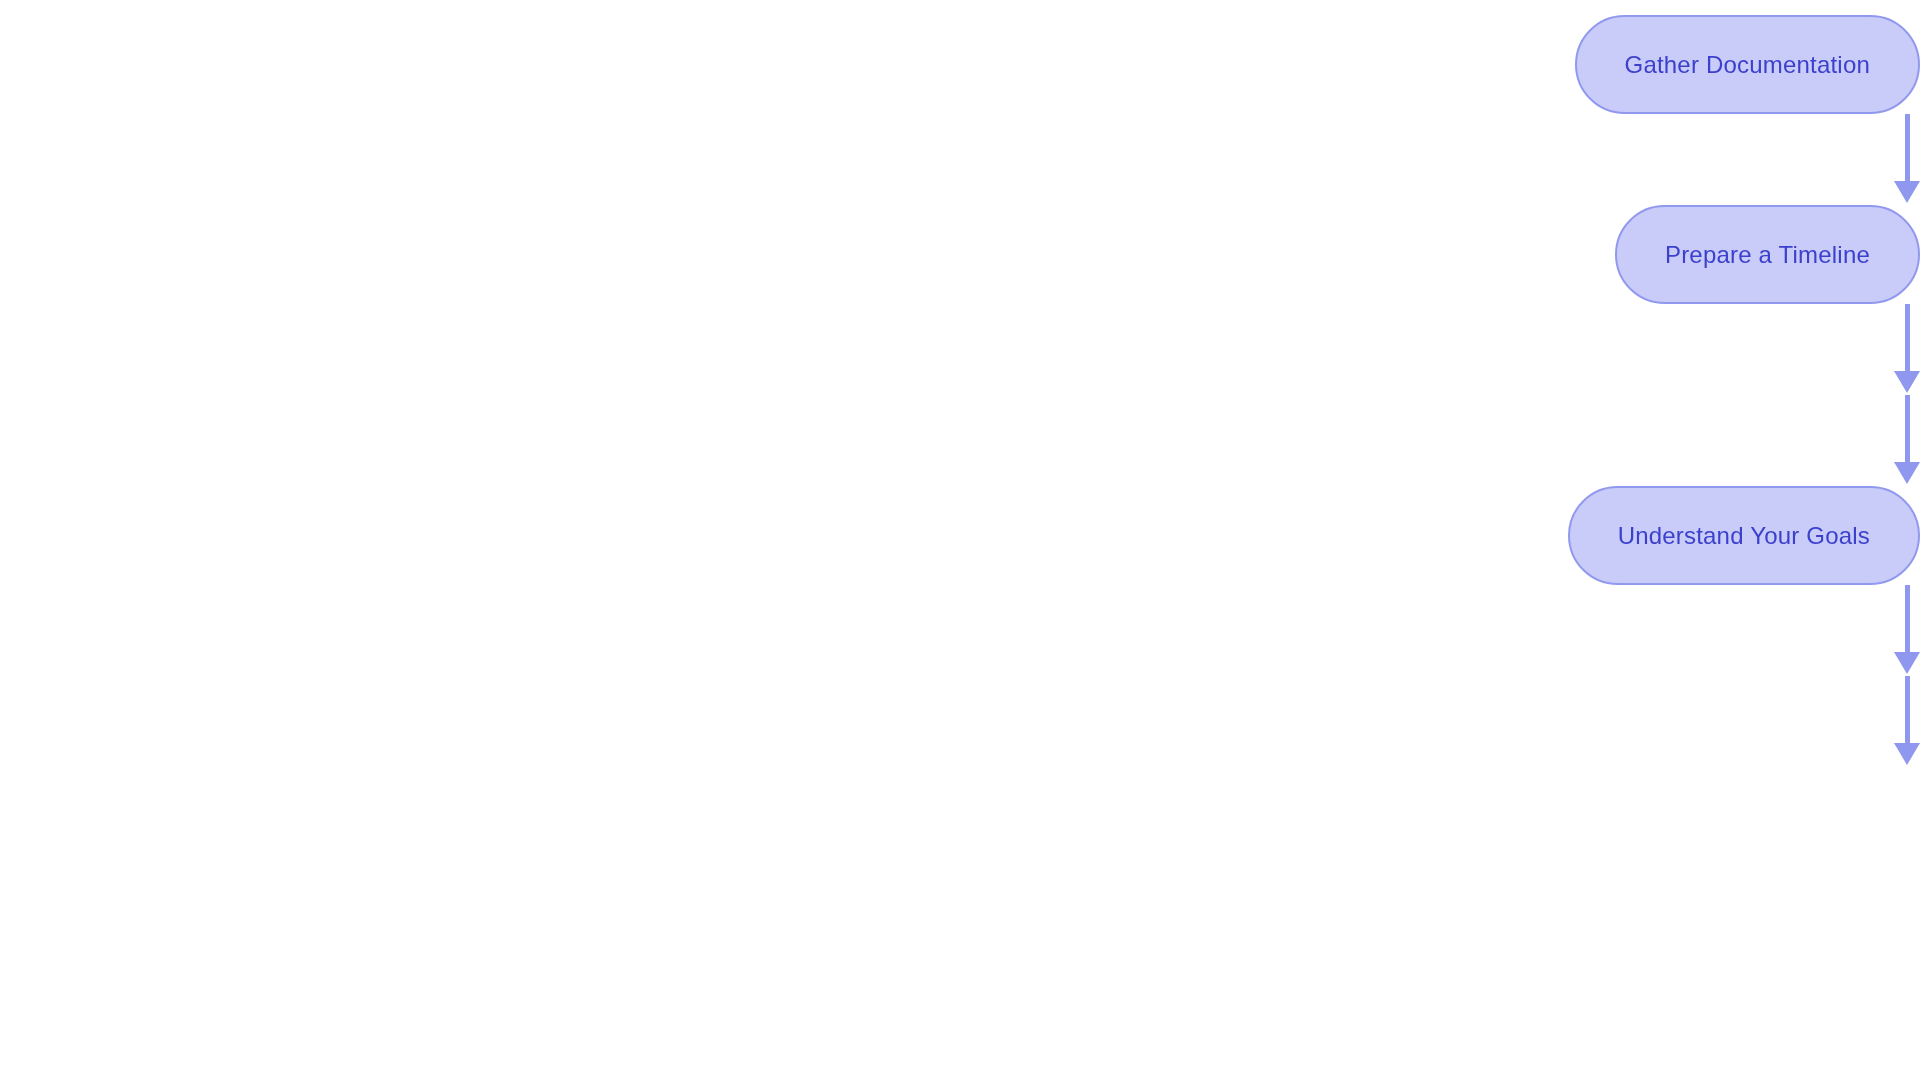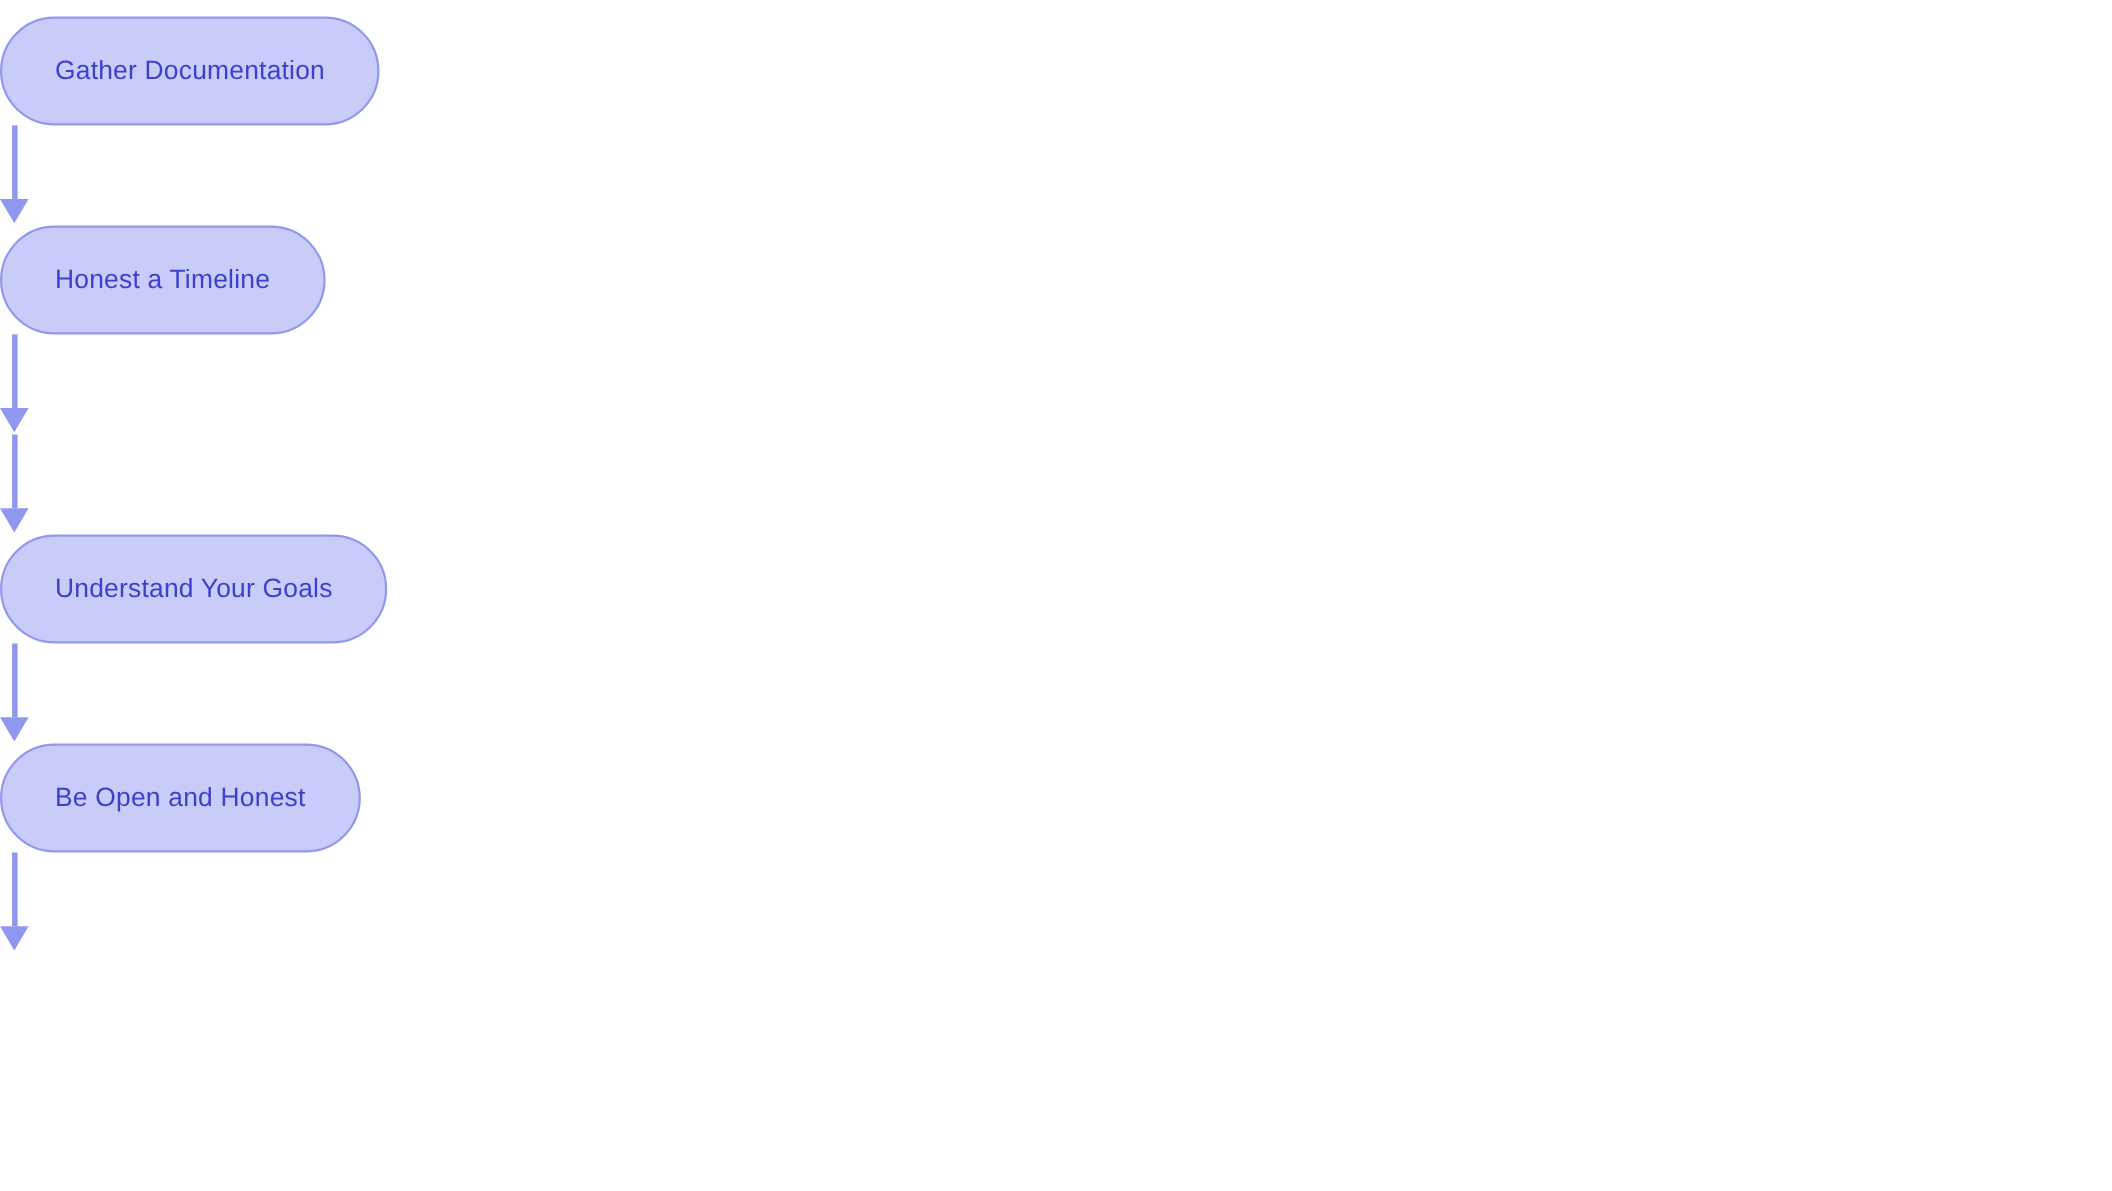--- a/index.html
+++ b/index.html
@@ -18,21 +18,21 @@
   }
 
   .flow {
     position: absolute;
     left: 0;
     top: 0;
     width: 100%;
     height: 100%;
     display: flex;
     flex-direction: column;
-    align-items: flex-start;
+    align-items: flex-end;
     padding-top: 15px;
     box-sizing: border-box;
   }
 
   .node {
     height: 99px;
     box-sizing: border-box;
     display: flex;
     align-items: center;
     justify-content: center;
@@ -81,38 +81,35 @@
 <div class="canvas" style="--bg: #ffffff; --node-fill: #c9cbf8; --node-border: #9199ee; --node-text: #3c41cd; --arrow: #8f97ee;">
   <div class="flow" id="flow">
       <div class="node">
         <span class="node-label">Gather Documentation</span>
       </div>
       <div class="edge">
         <div class="edge-line"></div>
         <div class="edge-head"></div>
       </div>
       <div class="node">
-        <span class="node-label">Honest a Timeline</span>
+        <span class="node-label">Prepare a Timeline</span>
       </div>
       <div class="edge">
         <div class="edge-line"></div>
         <div class="edge-head"></div>
       </div>
       <div class="edge">
         <div class="edge-line"></div>
         <div class="edge-head"></div>
       </div>
       <div class="node">
         <span class="node-label">Understand Your Goals</span>
       </div>
       <div class="edge">
         <div class="edge-line"></div>
         <div class="edge-head"></div>
       </div>
-      <div class="node">
-        <span class="node-label">Be Open and Honest</span>
-      </div>
       <div class="edge">
         <div class="edge-line"></div>
         <div class="edge-head"></div>
       </div>
     </div>
 </div>
 
 </body></html>

